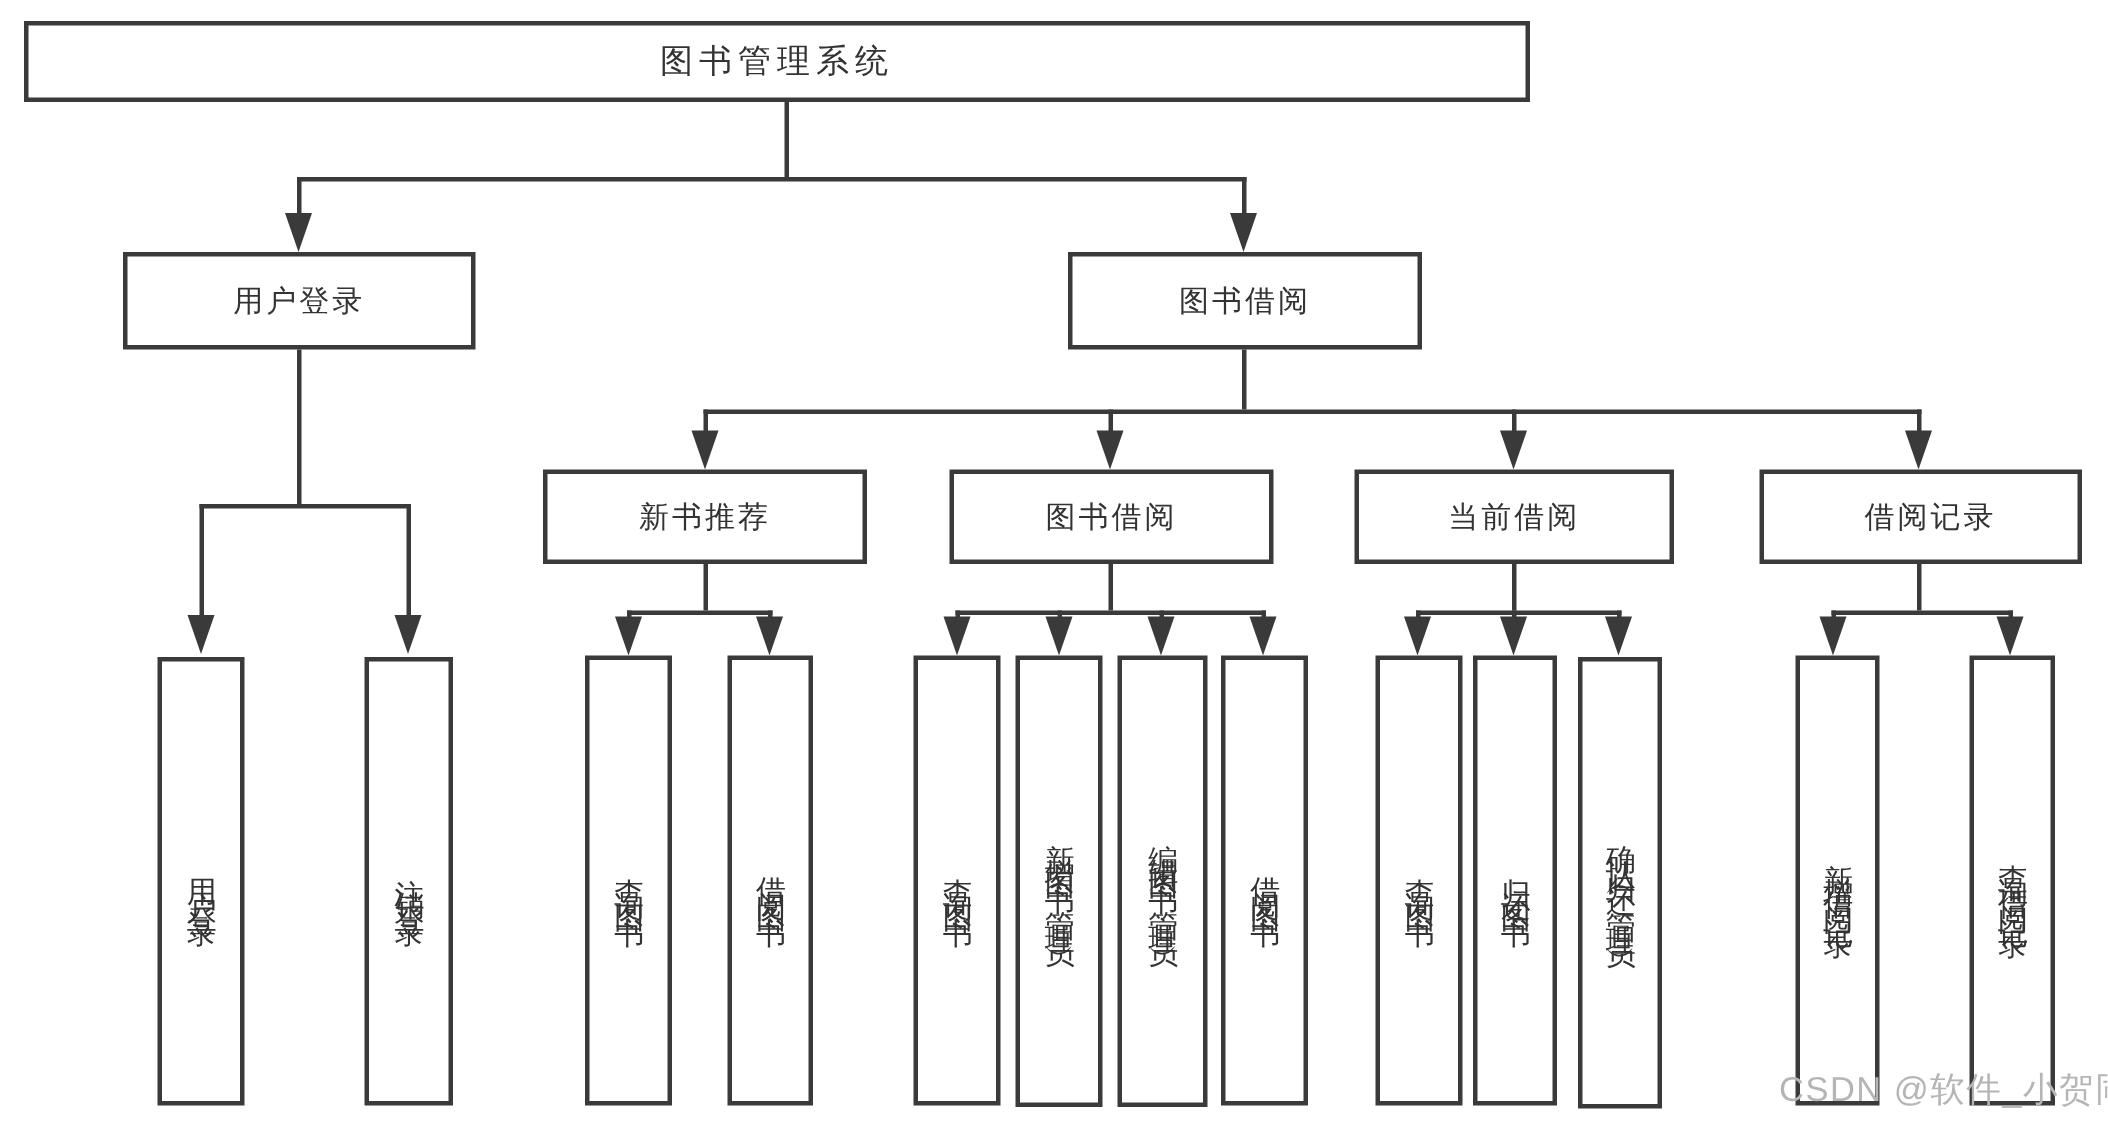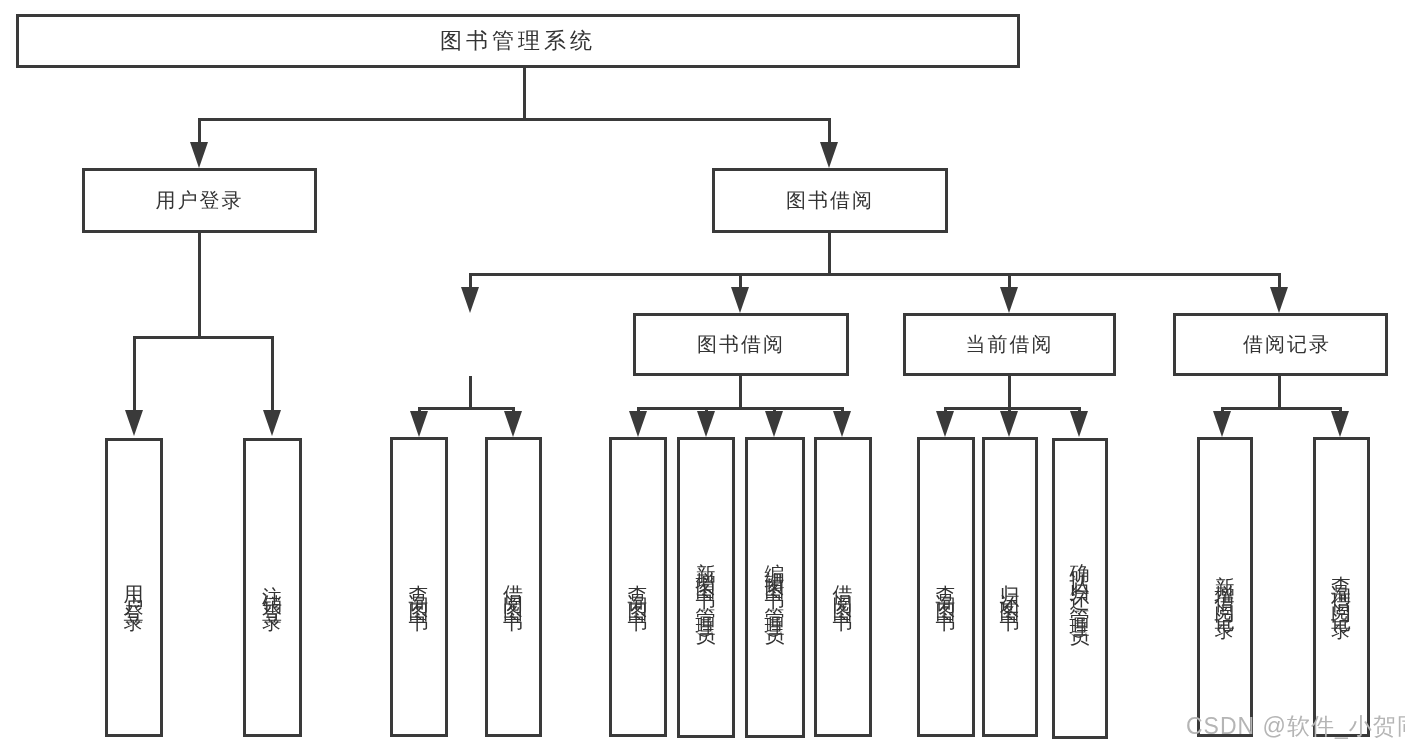--- a/index.html
+++ b/index.html
@@ -75,20 +75,21 @@
   <div class="hl" style="left:469px;top:273px;width:812px;"></div>
   <div class="vl" style="left:469px;top:273px;height:16px;"></div>
   <div class="arrow" style="left:461px;top:287px;"></div>
   <div class="vl" style="left:739px;top:273px;height:16px;"></div>
   <div class="arrow" style="left:731px;top:287px;"></div>
   <div class="vl" style="left:1008px;top:273px;height:16px;"></div>
   <div class="arrow" style="left:1000px;top:287px;"></div>
   <div class="vl" style="left:1278px;top:273px;height:16px;"></div>
   <div class="arrow" style="left:1270px;top:287px;"></div>
 
+  <div class="node" style="left:362px;top:313px;width:216px;height:63px;">新书推荐</div>
   <div class="node" style="left:903px;top:313px;width:213px;height:63px;">当前借阅</div>
   <div class="node" style="left:633px;top:313px;width:216px;height:63px;">图书借阅</div>
   <div class="node" style="left:1173px;top:313px;width:215px;height:63px;padding-left:13px;">借阅记录</div>
 
   <div class="vl" style="left:469px;top:376px;height:31px;"></div>
   <div class="hl" style="left:418px;top:407px;width:97px;"></div>
   <div class="vl" style="left:418px;top:407px;height:8px;"></div>
   <div class="arrow" style="left:410px;top:411px;"></div>
   <div class="vl" style="left:512px;top:407px;height:8px;"></div>
   <div class="arrow" style="left:504px;top:411px;"></div>

